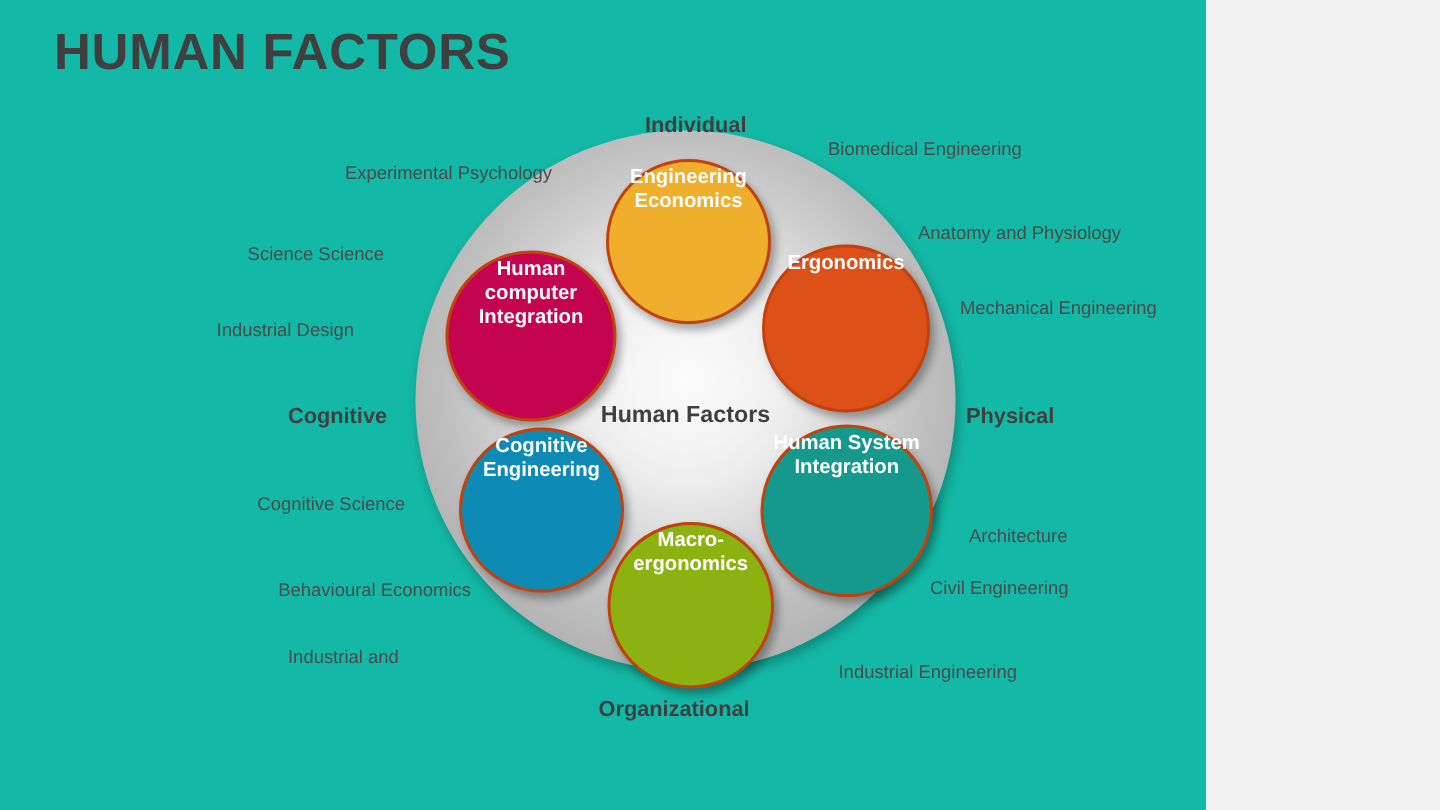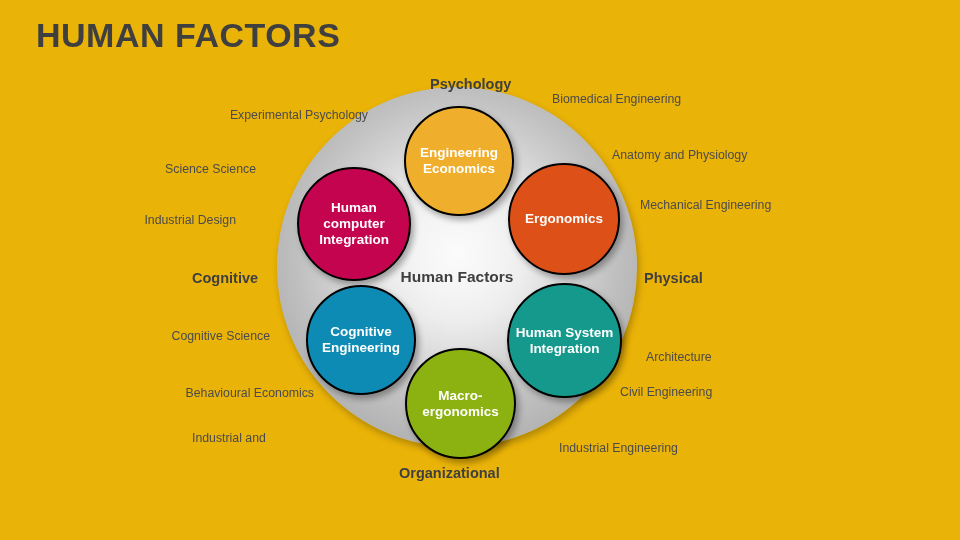--- a/index.html
+++ b/index.html
@@ -10,23 +10,23 @@
     width: 960px;
     height: 540px;
     background: #f1f1f1;
     font-family: "Liberation Sans", sans-serif;
     overflow: hidden;
     position: relative;
   }
   #slide {
     position: absolute;
     left: 0; top: 0;
-    width: 960px;
+    width: 804px;
     height: 540px;
-    background: #eab308;
+    background: #14b8a6;
   }
 
   
   #page-title {
     position: absolute;
     left: 36px;
     top: 16px;
     font-size: 34px;
     font-weight: bold;
     letter-spacing: 0.5px;
@@ -75,29 +75,29 @@
     font-size: 15.5px;
     font-weight: bold;
     color: #3f3f3f;
   }
 
   
   .bubble {
     position: absolute;
     border-radius: 50%;
     display: flex;
-    align-items: center;
+    align-items: flex-start;
     justify-content: center;
     text-align: center;
     color: #ffffff;
     font-size: 13.5px;
     font-weight: bold;
     line-height: 1.18;
     box-sizing: border-box;
-    border: 2px solid #000000;
+    border: 2px solid #c2410c;
     box-shadow: 3px 4px 6px rgba(0,0,0,0.33);
     padding: 2px;
   }
   .bubble span { display: block; width: 100%; }
 
   #bubble-engineering-physiology {
     left: 404px; top: 106px; width: 110px; height: 110px;
   }
   #bubble-ergonomics {
     left: 508px; top: 163px; width: 112px; height: 112px;
@@ -160,21 +160,21 @@
 <div id="slide">
 
   <div id="page-title">HUMAN FACTORS</div>
 
   <div id="diagram">
 
     <div id="outer-disc"></div>
 
     <div id="center-label">Human Factors</div>
 
-    <div class="quadrant-label" id="quadrant-individual">Psychology</div>
+    <div class="quadrant-label" id="quadrant-individual">Individual</div>
     <div class="quadrant-label" id="quadrant-physical">Physical</div>
     <div class="quadrant-label" id="quadrant-organizational">Organizational</div>
     <div class="quadrant-label" id="quadrant-cognitive">Cognitive</div>
 
     <div class="bubble" id="bubble-engineering-physiology" style="background: rgb(239, 174, 44);">
       <span>
         <span>Engineering</span>
         <span>Economics</span>
       </span>
     </div>

